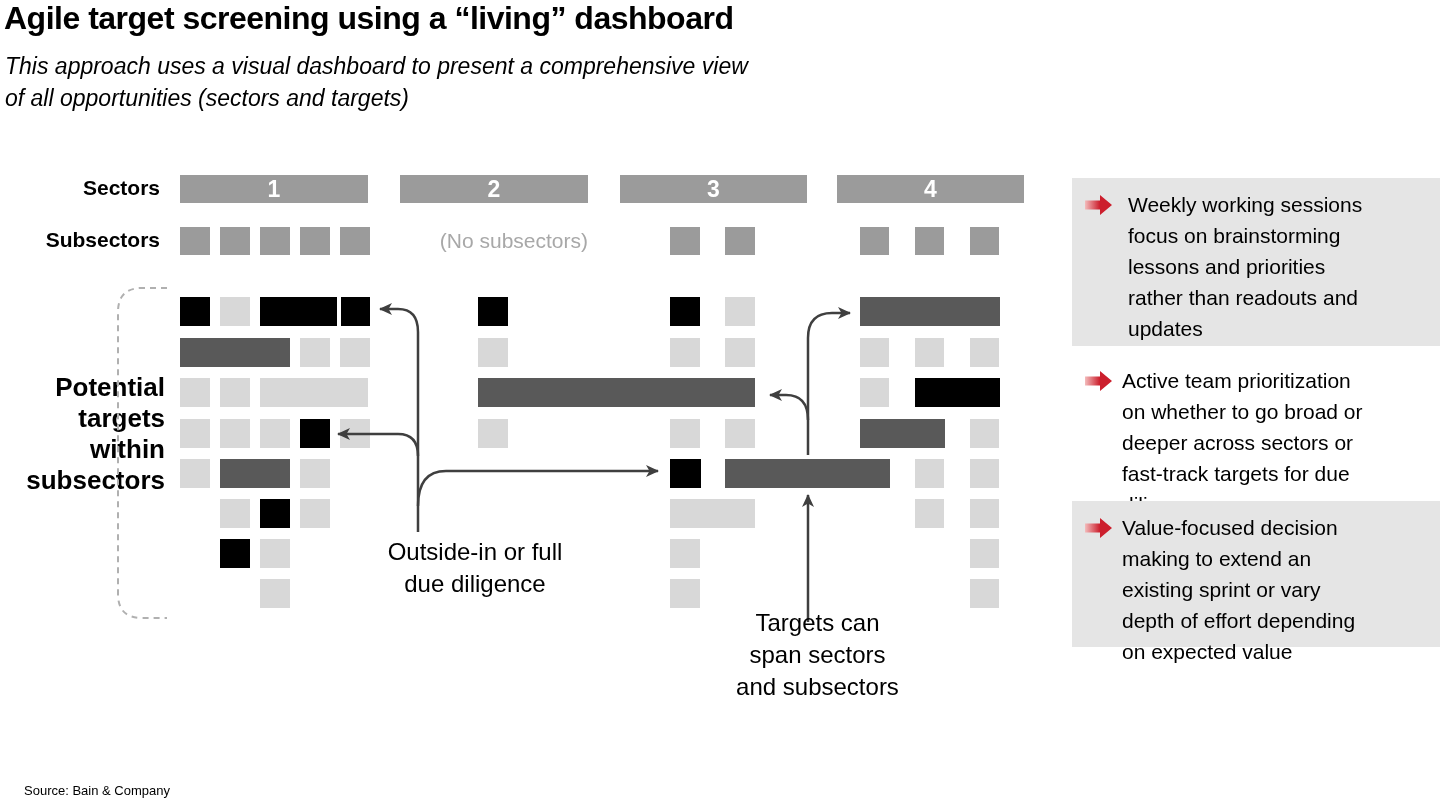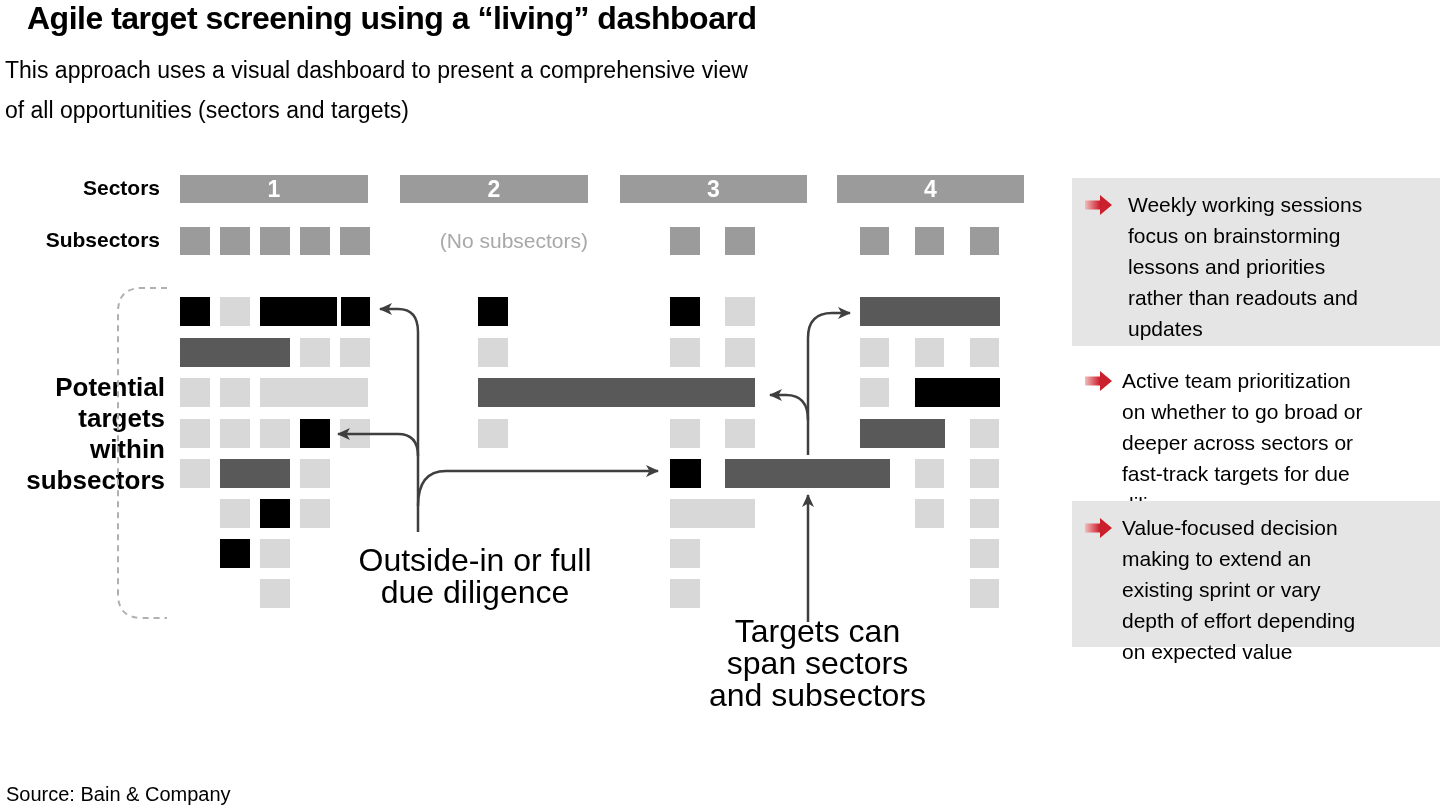--- a/index.html
+++ b/index.html
@@ -1,46 +1,46 @@
 <!DOCTYPE html>
 <html><head>
 <meta charset="utf-8">
 <style>
   html,body{margin:0;padding:0;background:#fff;}
   body{width:1440px;height:810px;position:relative;overflow:hidden;
        font-family:"Liberation Sans","DejaVu Sans",sans-serif;color:#000;}
   .abs{position:absolute;}
   
-  #page-title{left:4px;top:0px;font-size:32px;font-weight:bold;letter-spacing:-0.5px;white-space:nowrap;margin-left:23px;}
-  #page-subtitle{left:5px;top:50px;font-size:23px;line-height:40px;white-space:pre-line;}
+  #page-title{left:4px;top:0px;font-size:32px;font-weight:bold;letter-spacing:-0.5px;white-space:nowrap;}
+  #page-subtitle{left:5px;top:50px;font-size:23px;line-height:32px;white-space:pre-line;font-style:italic;}
   
   .row-label{font-weight:bold;font-size:21px;text-align:right;width:160px;left:0;}
   #label-sectors{top:176px;}
   #label-subsectors{top:228px;}
   #label-targets{left:0;top:372px;width:165px;font-weight:bold;font-size:26px;line-height:31px;text-align:right;white-space:pre-line;}
   
   .sector-bar{position:absolute;height:28px;display:flex;align-items:center;justify-content:center;
               color:#fff;font-weight:bold;font-size:23px;}
   .sq{position:absolute;}
   
   #no-subsectors{left:400px;top:229px;width:188px;text-align:right;font-size:21px;color:#a8a8a8;}
   
-  .annotation{font-size:32px;line-height:32px;text-align:center;white-space:pre-line;margin-top:8px;}
+  .annotation{font-size:24px;line-height:32px;text-align:center;white-space:pre-line;}
   #annotation-outside-in{left:355px;top:536px;width:240px;}
   #annotation-span{left:705px;top:607px;width:225px;}
   
   .callout{position:absolute;left:1072px;width:368px;box-sizing:border-box;padding:11px 8px 0 14px;}
   .callout.shaded{background:#e5e5e5;}
   .callout-text{margin-left:36px;font-size:21px;line-height:31px;white-space:pre-line;}
   .callout-icon{position:absolute;left:13px;top:16px;}
   #callout-1{top:178px;height:168px;padding-left:20px;}
   #callout-2{top:354px;height:168px;}
   #callout-3{top:501px;height:146px;}
   
-  #source-line{left:6px;top:783px;font-size:20px;}
+  #source-line{left:24px;top:783px;font-size:13px;}
   svg.overlay{position:absolute;left:0;top:0;pointer-events:none;}
 </style>
 </head>
 <body>
 
 <div class="abs" id="page-title">Agile target screening using a “living” dashboard</div>
 <div class="abs" id="page-subtitle">This approach uses a visual dashboard to present a comprehensive view
 of all opportunities (sectors and targets)</div>
 
 <div class="abs row-label" id="label-sectors">Sectors</div>

